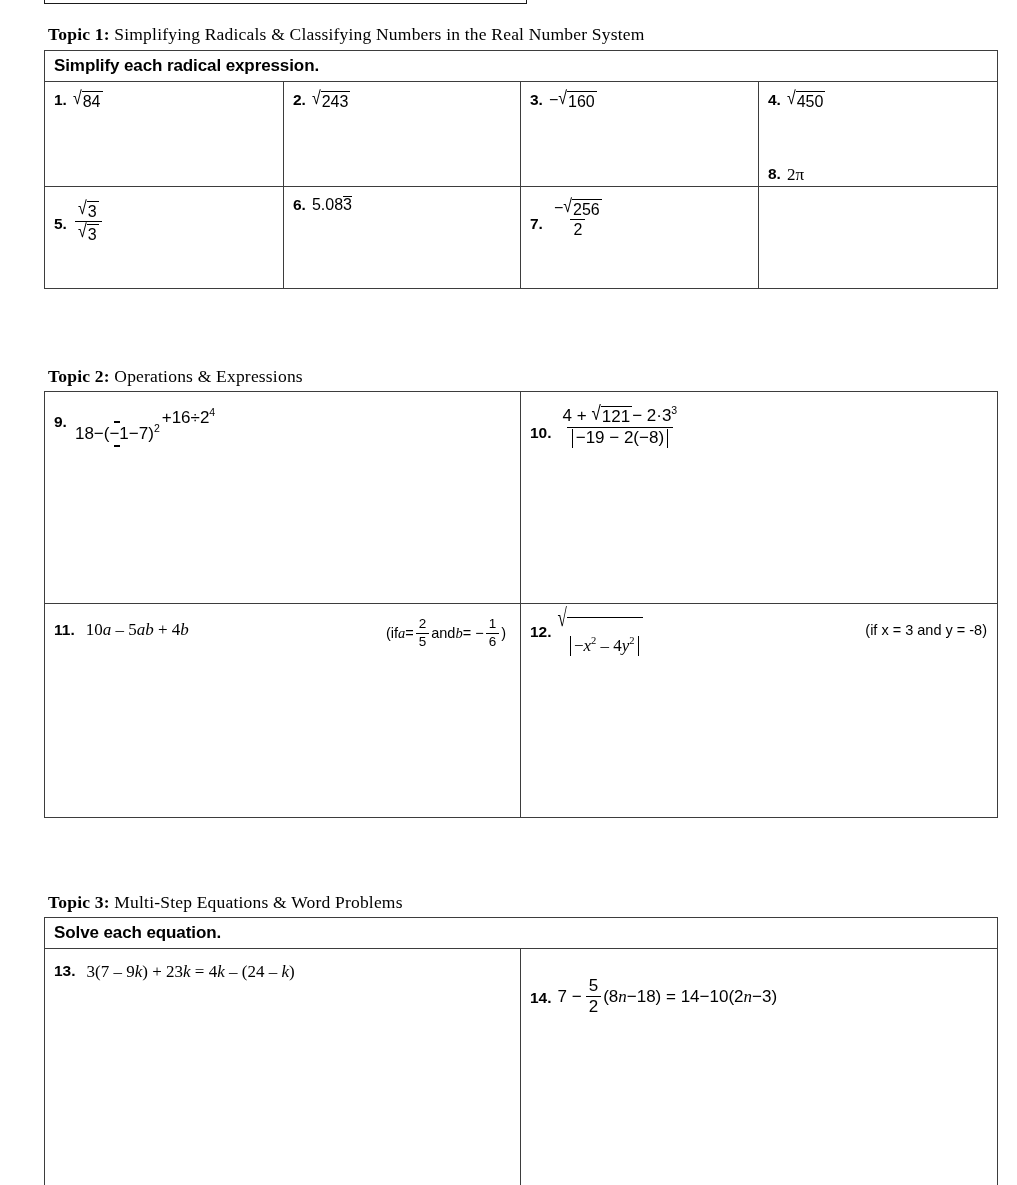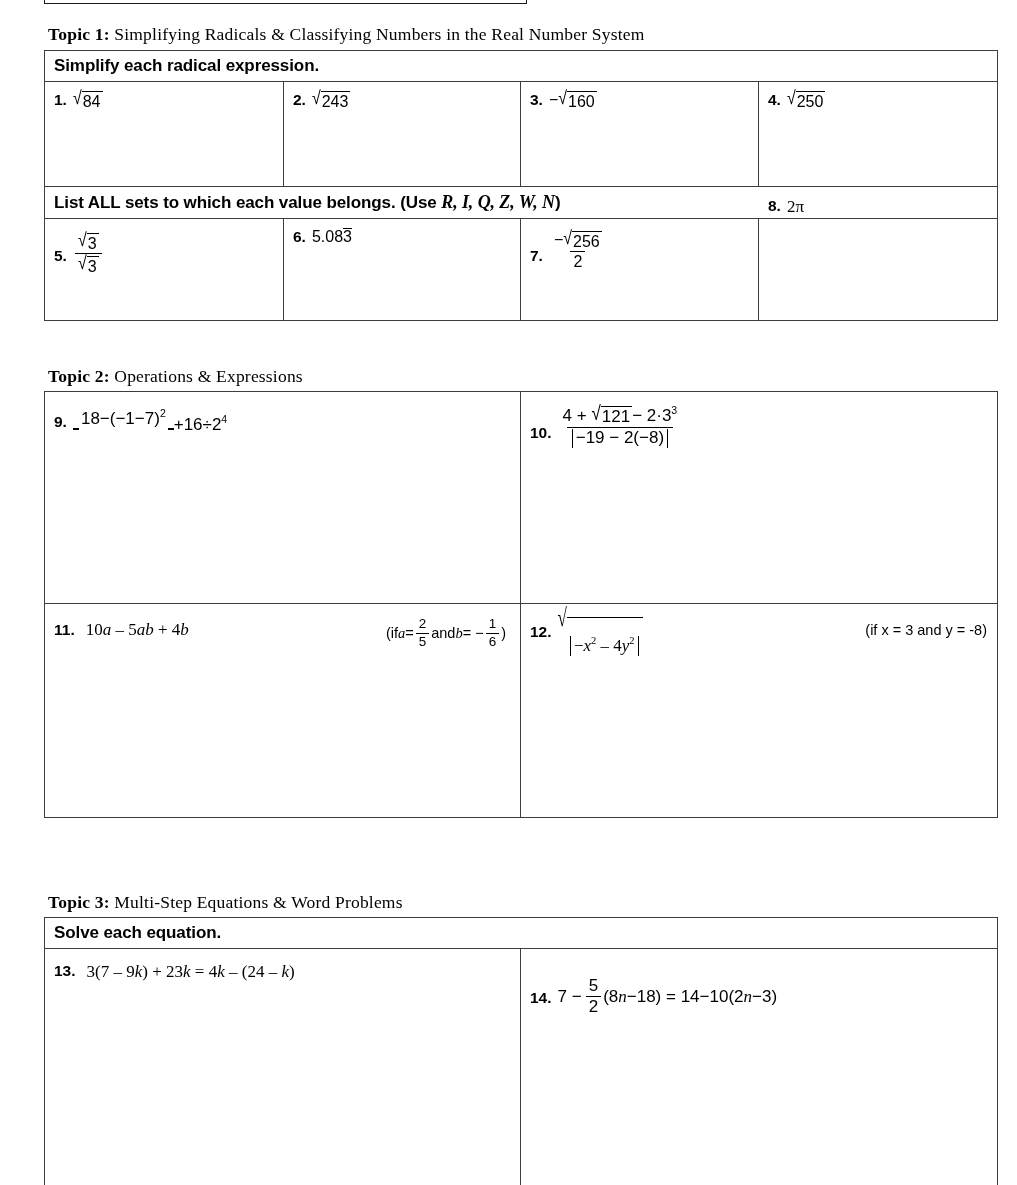--- a/index.html
+++ b/index.html
@@ -153,21 +153,22 @@
   .repbar {
     border-top: 1.3px solid #000;
     padding-top: 0px;
     display: inline-block;
     line-height: 1.0;
   }
 
   
   .brk {
     display: inline-flex;
-    align-items: flex-end;
+    align-items: center;
+    flex-direction: column;
   }
   .brk > .bl {
     border-left: 1.3px solid #000;
     border-top: 1.3px solid #000;
     border-bottom: 1.3px solid #000;
     width: 5px;
   }
   .brk > .br {
     border-right: 1.3px solid #000;
     border-top: 1.3px solid #000;
@@ -244,29 +245,24 @@
               </span>
           </span>
         </div>
       </td>
       <td class="prob-cell">
         <div class="mathrow">
           <span class="pnum">4.</span>
           <span class="math">
             <span class="rad">
                 <span class="radsign">√</span>
-                <span class="radband">250</span>
-              </span>
-          </span>
-        </div>
-      </td>
-    </tr>
-    <tr>
-      <td class="instr-cell" colspan="4">
-        <span>List ALL sets to which each value belongs.  (Use </span><span class="setvar">R, I, Q, Z, W, N</span><span>)</span>
+                <span class="radband">450</span>
+              </span>
+          </span>
+        </div>
       </td>
     </tr>
     <tr style="height:102px;">
       <td class="prob-cell" style="padding-top:14px !important;">
         <div class="mathrow">
           <span class="pnum" style="margin-top:14px;">5.</span>
           <span class="math">
             <span class="frac">
               <span class="num"><span class="rad">
                     <span class="radsign">√</span>

